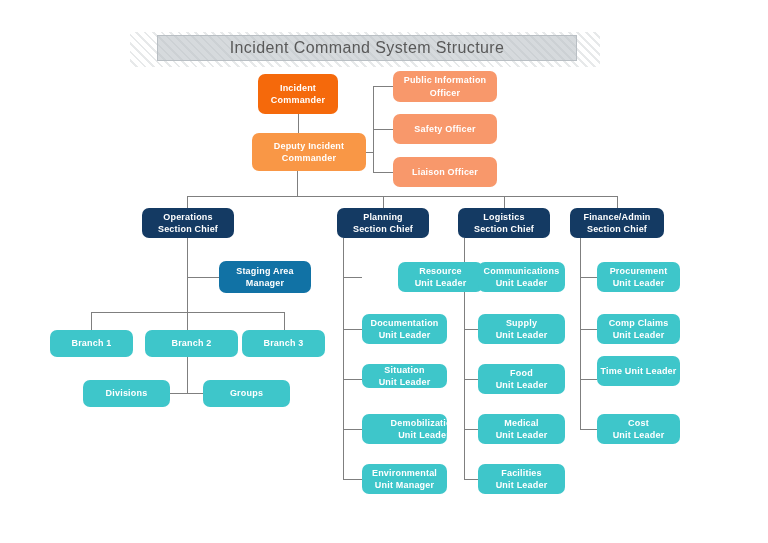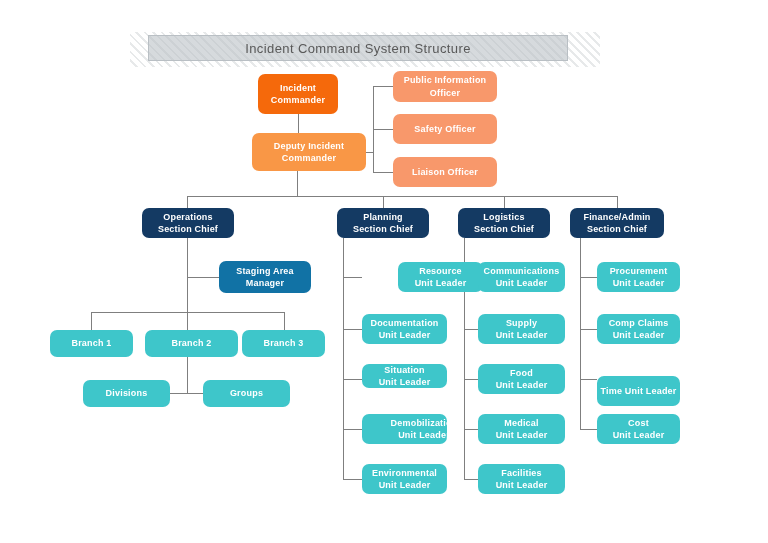--- a/index.html
+++ b/index.html
@@ -6,26 +6,26 @@
   #canvas{
     position:relative;width:768px;height:543px;background:#ffffff;overflow:hidden;
     font-family:"Liberation Sans",sans-serif;
   }
   
   #hatch-band{
     position:absolute;left:130px;top:32px;width:470px;height:35px;
     background:repeating-linear-gradient(45deg,#ffffff 0 4px,#e7e9ea 4px 6px);
   }
   #title-box{
-    position:absolute;left:148px;top:35px;width:418px;height:24px;
+    position:absolute;left:157px;top:35px;width:418px;height:24px;
     background:#d6dadd;
     background-image:repeating-linear-gradient(45deg,rgba(255,255,255,0) 0 4px,rgba(176,182,186,0.25) 4px 6px);
     border:1px solid #b9bfc4;
     display:flex;align-items:center;justify-content:center;
-    font-size:13px;color:#595959;letter-spacing:0.4px;
+    font-size:16px;color:#595959;letter-spacing:0.4px;
   }
   
   .line{position:absolute;background:#7f7f7f;z-index:1;}
   
   .node{
     position:absolute;z-index:2;border-radius:7px;
     display:flex;align-items:center;justify-content:center;text-align:center;
     color:#ffffff;font-weight:bold;font-size:9px;line-height:1.35;
     letter-spacing:0.2px;white-space:pre-line;padding:1px;box-sizing:border-box;
   }
@@ -108,32 +108,32 @@
       <div class="node v-teal" style="left: 203px; top: 380px; width: 87px; height: 27px;">Groups</div>
       <div class="node v-teal" style="left: 362px; top: 262px; width: 85px; height: 30px; margin-left: 36px;">Resource
 Unit Leader</div>
       <div class="node v-teal" style="left: 362px; top: 314px; width: 85px; height: 30px;">Documentation
 Unit Leader</div>
       <div class="node v-teal" style="left: 362px; top: 364px; width: 85px; height: 24px;">Situation
 Unit Leader</div>
       <div class="node v-teal" style="left: 362px; top: 414px; width: 85px; height: 30px; padding-left: 40px;">Demobilization
 Unit Leader</div>
       <div class="node v-teal" style="left: 362px; top: 464px; width: 85px; height: 30px;">Environmental
-Unit Leader</div>
+Unit Manager</div>
       <div class="node v-teal" style="left: 478px; top: 262px; width: 87px; height: 30px;">Communications
 Unit Leader</div>
       <div class="node v-teal" style="left: 478px; top: 314px; width: 87px; height: 30px;">Supply
 Unit Leader</div>
       <div class="node v-teal" style="left: 478px; top: 364px; width: 87px; height: 30px;">Food
 Unit Leader</div>
       <div class="node v-teal" style="left: 478px; top: 414px; width: 87px; height: 30px;">Medical
 Unit Leader</div>
       <div class="node v-teal" style="left: 478px; top: 464px; width: 87px; height: 30px;">Facilities
 Unit Leader</div>
       <div class="node v-teal" style="left: 597px; top: 262px; width: 83px; height: 30px;">Procurement
 Unit Leader</div>
       <div class="node v-teal" style="left: 597px; top: 314px; width: 83px; height: 30px;">Comp Claims
 Unit Leader</div>
-      <div class="node v-teal" style="left: 597px; top: 376px; width: 83px; height: 30px;">Time Unit Leader</div>
+      <div class="node v-teal" style="left: 597px; top: 356px; width: 83px; height: 30px;">Time Unit Leader</div>
       <div class="node v-teal" style="left: 597px; top: 414px; width: 83px; height: 30px;">Cost
 Unit Leader</div>
     </div>
 </div>
 
 </body></html>

